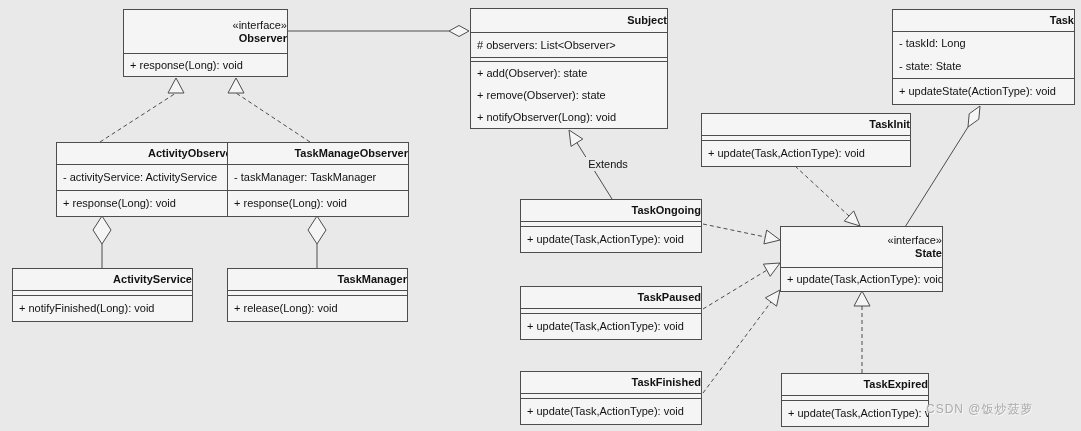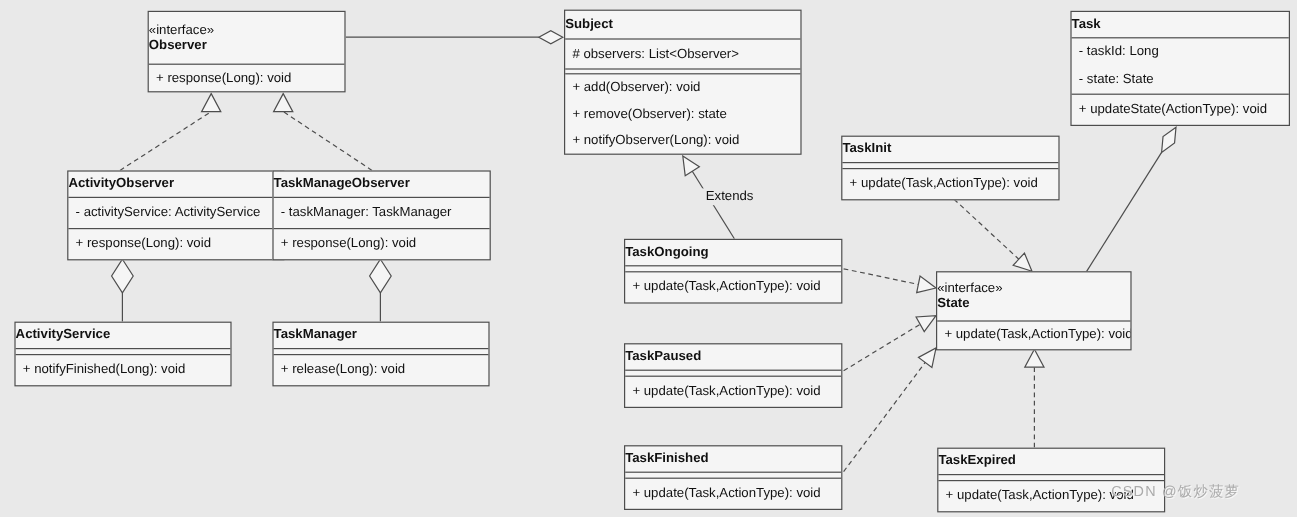--- a/index.html
+++ b/index.html
@@ -27,21 +27,21 @@
     position:absolute;
     background:var(--fill);
     border:1px solid var(--stroke);
     box-sizing:border-box;
     font-size:11px;
     line-height:13px;
   }
   .box .title{
     border-bottom:1px solid var(--stroke);
     height:21px;
-    display:flex;flex-direction:column;align-items:flex-start;justify-content:center;
+    display:flex;flex-direction:column;align-items:flex-end;justify-content:center;
     text-align:center;
   }
   .box .title.two{height:42px;}
   .box .title .name{font-weight:700;}
   .box .title .stereotype{font-weight:400;}
   .box .member{
     height:24px;
     display:flex;align-items:center;
     padding:0 6px;
     white-space:nowrap;overflow:hidden;
@@ -62,29 +62,29 @@
   .c-task .member{height:23px;}
   .c-task .methods .member{height:25px;}
   .c-activity-observer{left:12px;top:142px;width:181px;margin-left:44px;}
   .c-activity-observer .member{height:25px;}
   .c-task-manage-observer{left:227px;top:142px;width:182px;}
   .c-task-manage-observer .member{height:25px;}
   .c-activity-service{left:12px;top:268px;width:181px;}
   .c-activity-service .member{height:25px;}
   .c-task-manager{left:227px;top:268px;width:181px;}
   .c-task-manager .member{height:25px;}
-  .c-task-init{left:701px;top:113px;width:182px;}
+  .c-task-init{left:701px;top:113px;width:210px;}
   .c-task-init .member{height:25px;}
   .c-task-ongoing{left:520px;top:199px;width:182px;}
   .c-task-ongoing .member{height:25px;}
   .c-task-paused{left:520px;top:286px;width:182px;}
   .c-task-paused .member{height:25px;}
   .c-task-finished{left:520px;top:371px;width:182px;}
   .c-task-finished .member{height:25px;}
-  .c-task-expired{left:781px;top:373px;width:190px;}
+  .c-task-expired{left:781px;top:373px;width:148px;}
   .c-task-expired .member{height:25px;}
   .c-state{left:780px;top:226px;width:163px;}
   .c-state .title.two{height:40px;}
   .c-state .member{height:23px;}
 
   .edge-label{
     position:absolute;
     left:564px;top:157px;width:52px;height:14px;
     background:var(--bg);
     font-size:11px;text-align:center;line-height:14px;margin-left:18px;
@@ -179,21 +179,21 @@
 
   <div class="box c-subject">
     <div class="title">
       <div class="name">Subject</div>
     </div>
     <div class="attrs">
       <div class="member"># observers: List&lt;Observer&gt;</div>
     </div>
     <div class="gap"></div>
     <div class="methods">
-      <div class="member">+ add(Observer): void</div>
+      <div class="member">+ add(Observer): state</div>
       <div class="member">+ remove(Observer): state</div>
       <div class="member">+ notifyObserver(Long): void</div>
     </div>
   </div>
 
   <div class="box c-task">
     <div class="title">
       <div class="name">Task</div>
     </div>
     <div class="attrs">

